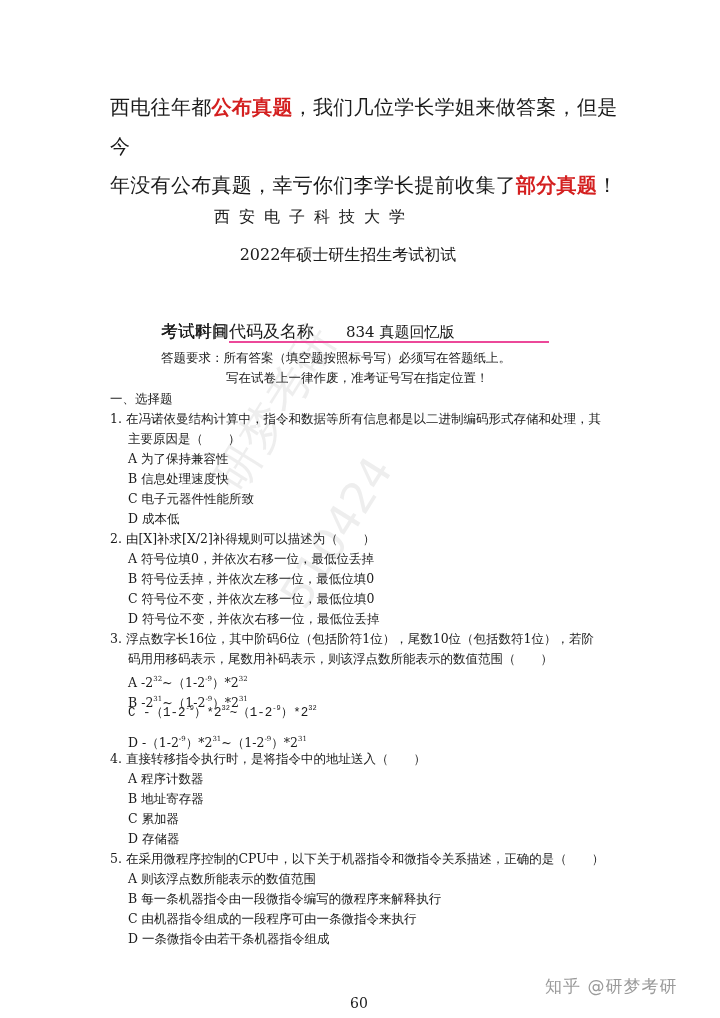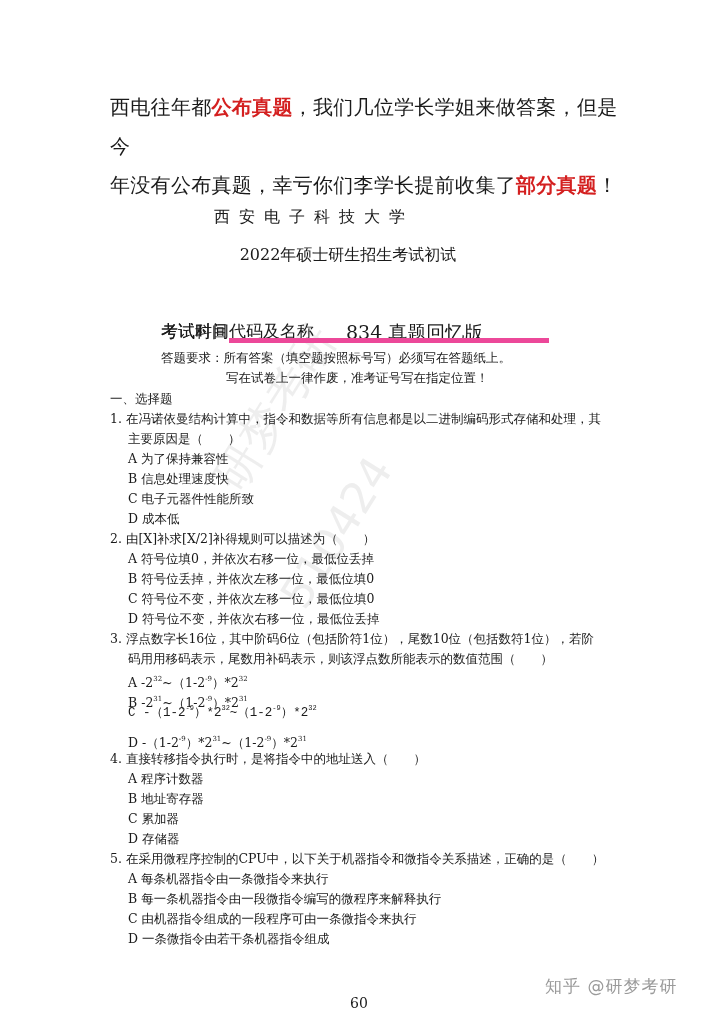--- a/index.html
+++ b/index.html
@@ -17,21 +17,21 @@
     font-size: 16px; letter-spacing: 9px;
   }
   .exam-title {
     position: absolute; left: 0; width: 696px; top: 245px; text-align: center;
     font-size: 16px;
   }
   .field-row {
     position: absolute; left: 161px; font-size: 17px; display: flex; align-items: flex-end;
   }
   .field-row .line {
-    border-bottom: 5px solid #ec4899; display: inline-block; height: 22px; font-size: 19px;
+    border-bottom: 2px solid #ec4899; display: inline-block; height: 22px; font-size: 15px;
     line-height: 22px; padding-left: 32px; box-sizing: border-box;
   }
   .req1 { position: absolute; left: 133px; top: 350px; font-size: 12.5px; margin-left: 28px; }
   .req2 { position: absolute; left: 226px; top: 370px; font-size: 12.5px; }
   .q-text {
     position: absolute; left: 110px; font-size: 12.5px; line-height: 20px; white-space: nowrap;
   }
   .opt { left: 128px; }
   sup { font-size: 7px; vertical-align: 6px; }
   .page-num { position: absolute; left: 350px; top: 995px; font-size: 14px; }
@@ -98,19 +98,19 @@
 <div class="q-text opt" style="top:698px;font-family:Liberation Mono, monospace;">C -（1-2<sup>-9</sup>）*2<sup>32</sup>~（1-2<sup>-9</sup>）*2<sup>32</sup></div>
 <div class="q-text opt" style="top:729px;">D -（1-2<sup>-9</sup>）*2<sup>31</sup>~（1-2<sup>-9</sup>）*2<sup>31</sup></div>
 
 <div class="q-text" style="top:749px;">4. 直接转移指令执行时，是将指令中的地址送入（　　）</div>
 <div class="q-text opt" style="top:769px;">A 程序计数器</div>
 <div class="q-text opt" style="top:789px;">B 地址寄存器</div>
 <div class="q-text opt" style="top:809px;">C 累加器</div>
 <div class="q-text opt" style="top:829px;">D 存储器</div>
 
 <div class="q-text" style="top:849px;">5. 在采用微程序控制的CPU中，以下关于机器指令和微指令关系描述，正确的是（　　）</div>
-<div class="q-text opt" style="top:869px;">A 每条机器指令由一条微指令来执行</div>
+<div class="q-text opt" style="top:869px;">A 则该浮点数所能表示的数值范围</div>
 <div class="q-text opt" style="top:889px;">B 每一条机器指令由一段微指令编写的微程序来解释执行</div>
 <div class="q-text opt" style="top:909px;">C 由机器指令组成的一段程序可由一条微指令来执行</div>
 <div class="q-text opt" style="top:929px;">D 一条微指令由若干条机器指令组成</div>
 
 <div class="zhihu-mark">知乎 @研梦考研</div>
 <div class="page-num">60</div>
 
 </body></html>

